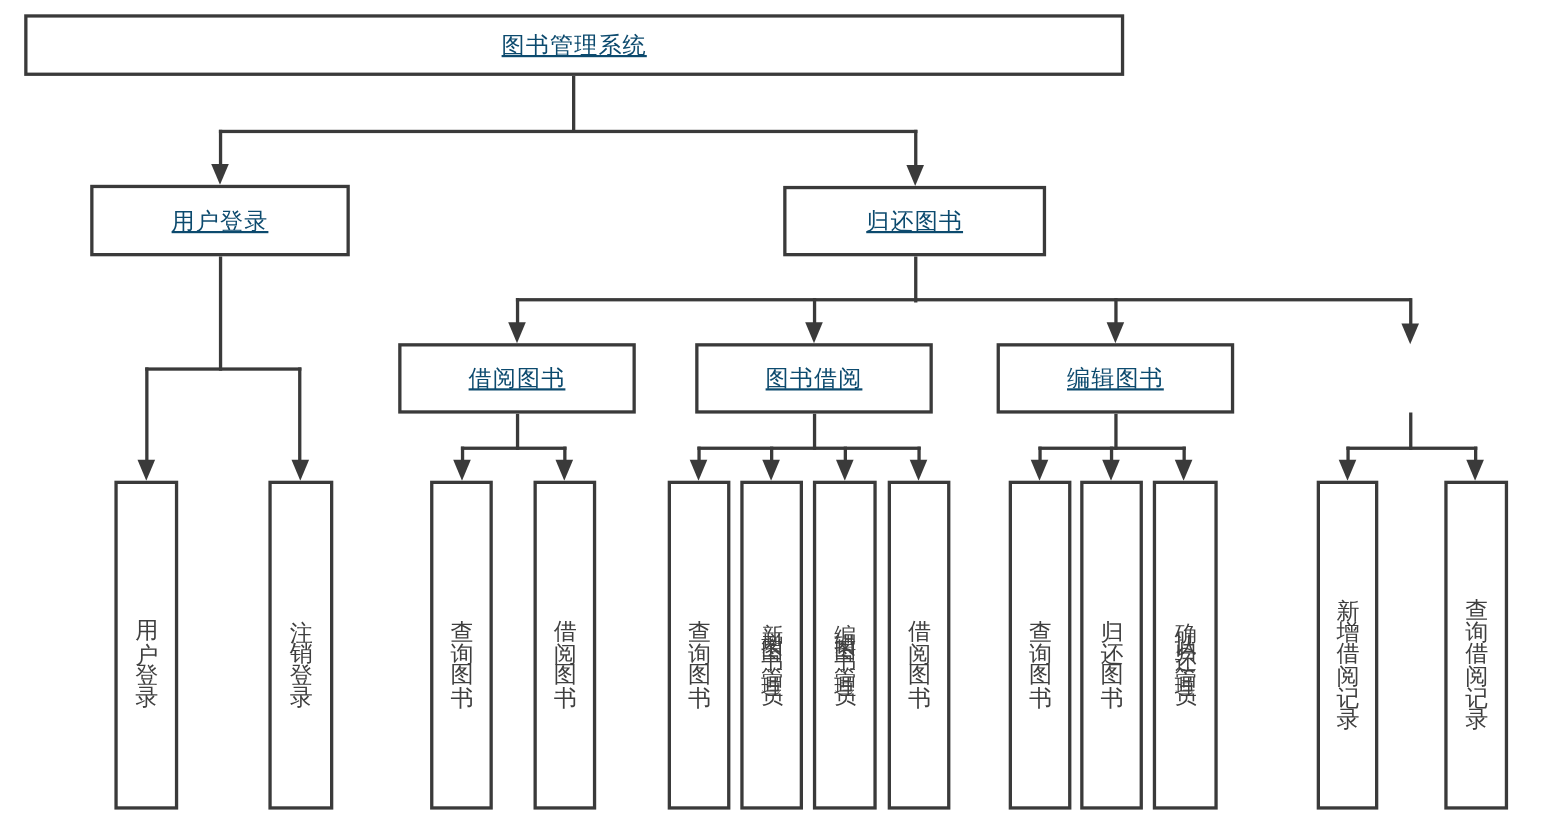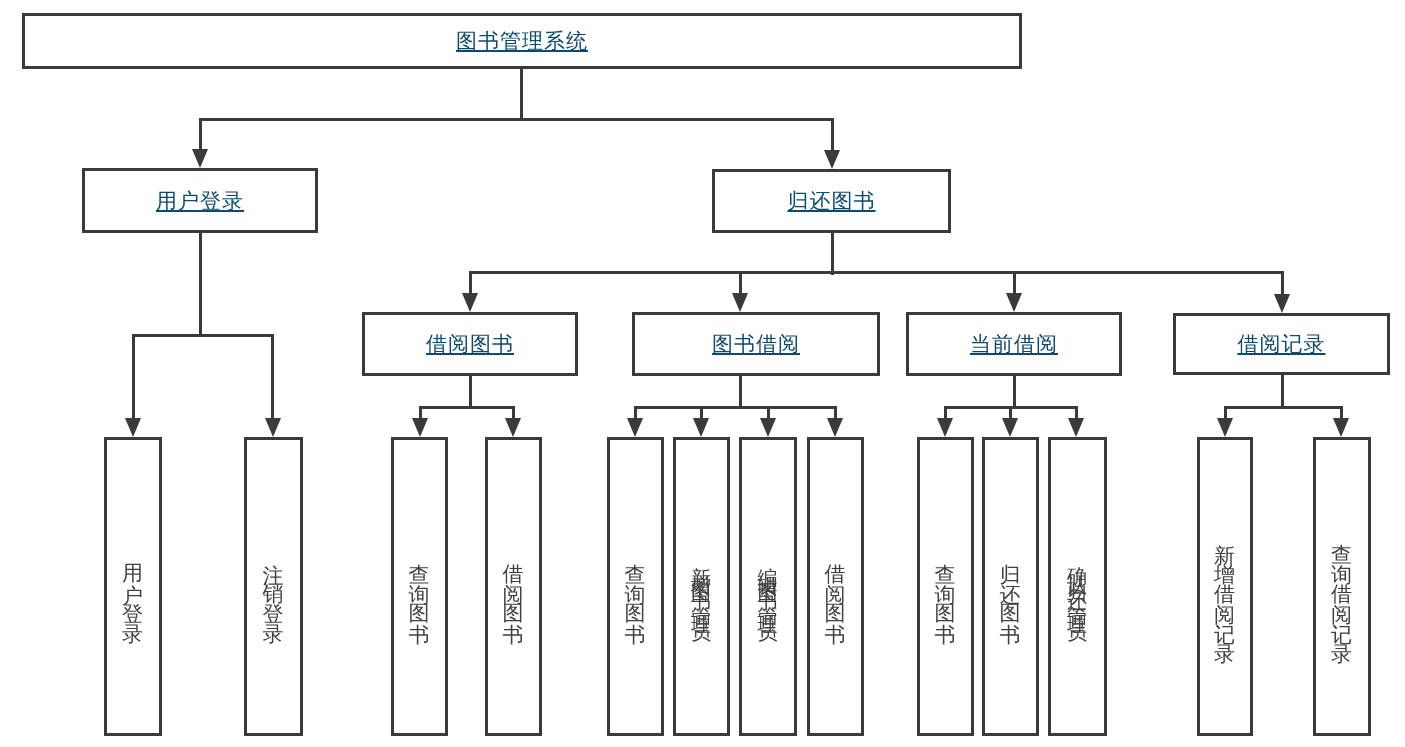--- a/index.html
+++ b/index.html
@@ -76,31 +76,28 @@
   </div>
 
   <div class="box" style="left:712px; top:169px; width:239px; height:64px;">
     <span class="hlabel">归还图书</span>
   </div>
 
   <div class="box" style="left:362px; top:312px; width:216px; height:64px;">
     <span class="hlabel">借阅图书</span>
   </div>
 
-  <div class="box" style="left:632px; top:312px; width:248px; height:64px;">
+  <div class="box" style="left:632px; top:312px; width:216px; height:64px;">
     <span class="hlabel">图书借阅</span>
   </div>
 
   <div class="box" style="left:906px; top:312px; width:216px; height:64px;">
-    <span class="hlabel">当前借阅</span>
-  </div>
-
-  <div class="box" style="left:1173px; top:313px; width:217px; height:62px;">
-    <span class="hlabel">借阅记录</span>
-  </div>
+    <span class="hlabel">编辑图书</span>
+  </div>
+
 
   <div class="box leafbox" style="left:104px; top:437px; width:58px; height:299px;">
     <span class="vlabel">用户登录</span>
   </div>
   <div class="box leafbox" style="left:244px; top:437px; width:59px; height:299px;">
     <span class="vlabel">注销登录</span>
   </div>
 
   <div class="box leafbox" style="left:391px; top:437px; width:57px; height:299px;">
     <span class="vlabel">查询图书</span>

